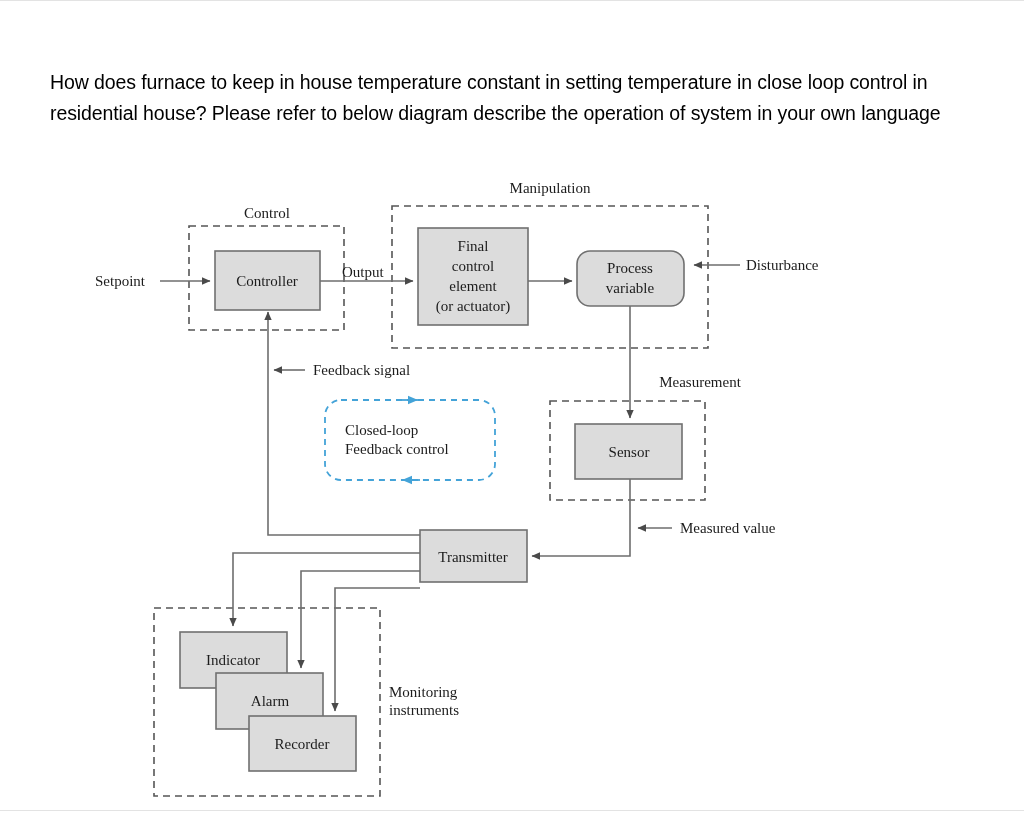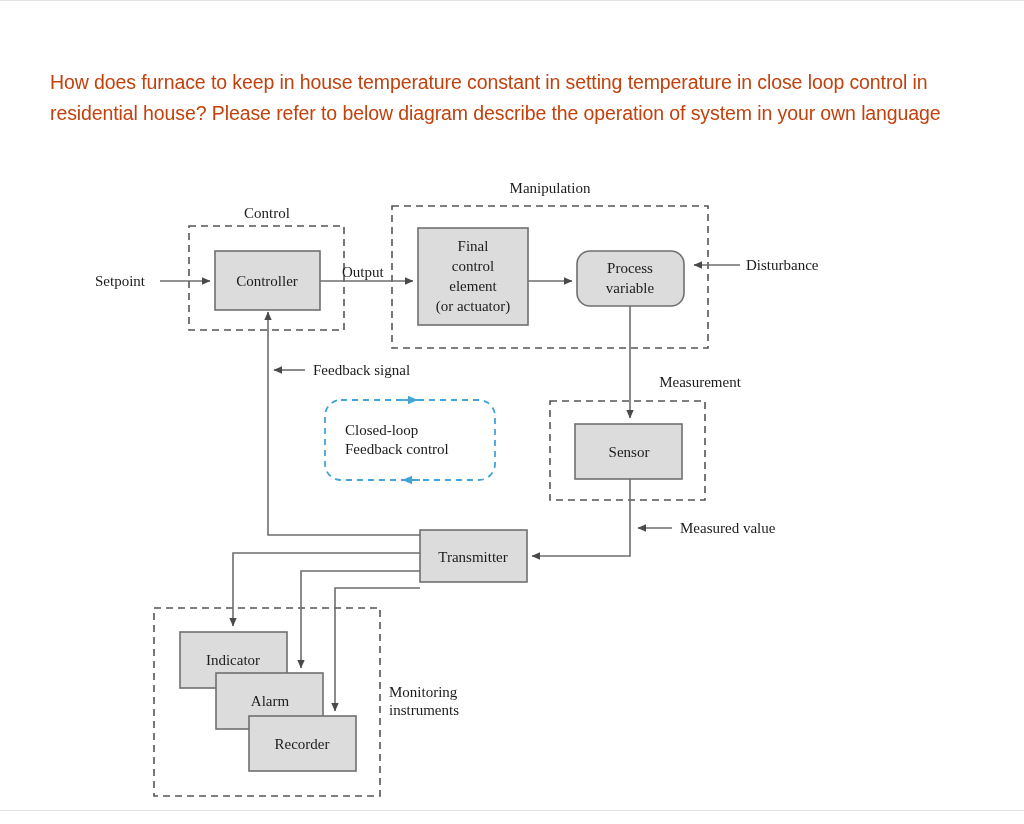--- a/index.html
+++ b/index.html
@@ -38,21 +38,21 @@
     background: #e3e3e3;
   }
   #question {
     position: absolute;
     left: 50px;
     top: 47px;
     width: 900px;
     font-family: "Liberation Sans", sans-serif;
     font-size: 19.5px;
     line-height: 31px;
-    color: #c2410c;
+    color: #000000;
     letter-spacing: -0.1px;
   }
   #diagram {
     position: absolute;
     left: 0;
     top: 160px;
     width: 1024px;
     height: 650px;
   }
   svg#fig {

